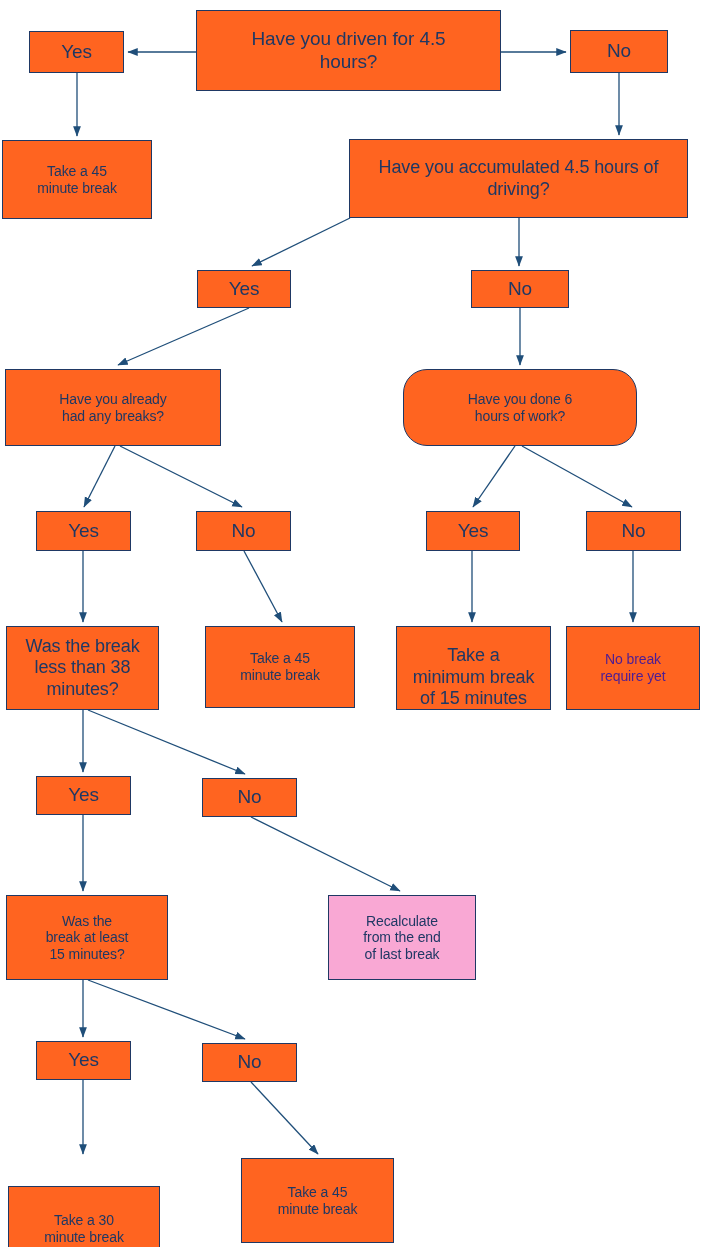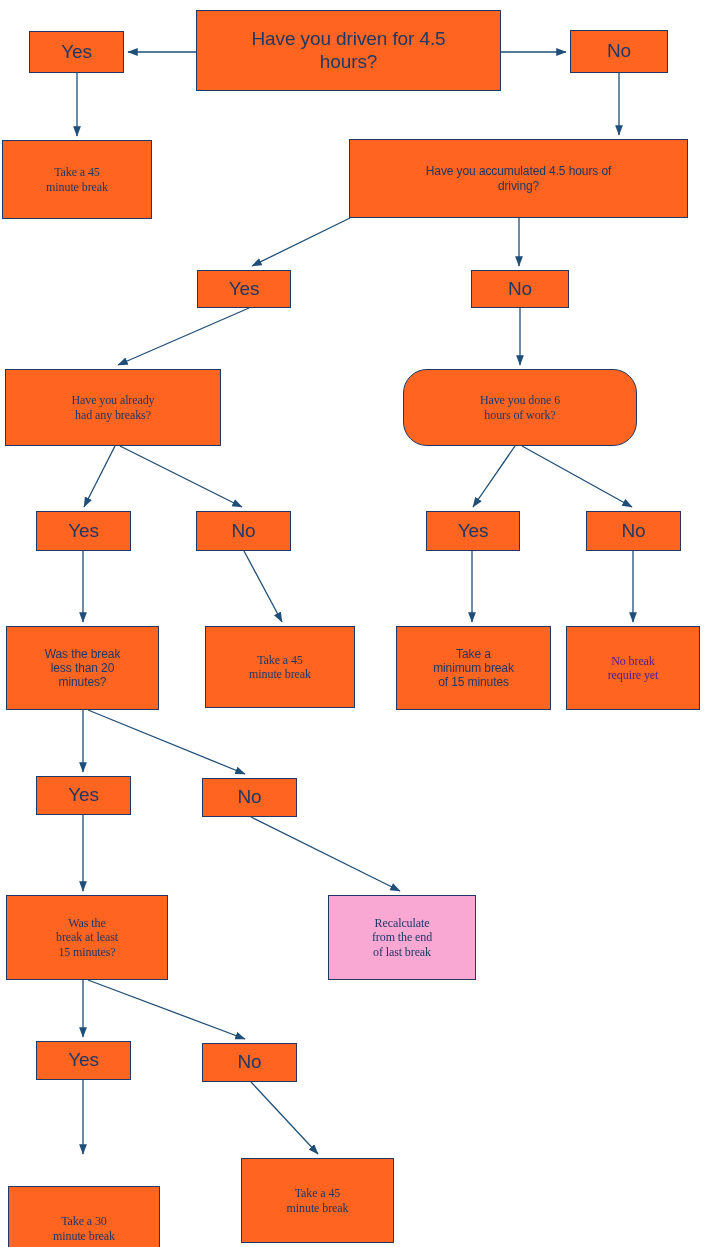--- a/index.html
+++ b/index.html
@@ -39,22 +39,22 @@
     letter-spacing: -0.1px;
     z-index: 2;
   }
   .node .label {
     display: block;
     width: 100%;
     padding: 0 3px;
     white-space: pre-line;
   }
   .sz-lg  { font-size: 19px; }
-  .sz-md  { font-size: 12px; font-family: Liberation Serif, serif; }
-  .sz-sm  { font-size: 12px; }
+  .sz-md  { font-size: 14px; }
+  .sz-sm  { font-size: 18px; }
 </style>
 </head>
 <body>
 
 <div id="canvas">
   <svg id="edges" viewBox="0 0 705 1247">
     <defs>
       <marker id="arrow" markerWidth="9" markerHeight="9" refX="7.5" refY="3" orient="auto" markerUnits="strokeWidth">
         <path d="M0,0 L8,3 L0,6 z" fill="#1F4E79"></path>
       </marker>
@@ -126,28 +126,28 @@
         <span class="label">No</span>
       </div>
       <div class="node sz-lg" style="left: 426px; top: 511px; width: 94px; height: 40px; background: rgb(255, 100, 32); border-color: rgb(31, 56, 100); color: rgb(31, 56, 100);">
         <span class="label">Yes</span>
       </div>
       <div class="node sz-lg" style="left: 586px; top: 511px; width: 95px; height: 40px; background: rgb(255, 100, 32); border-color: rgb(31, 56, 100); color: rgb(31, 56, 100);">
         <span class="label">No</span>
       </div>
       <div class="node sz-sm" style="left: 6px; top: 626px; width: 153px; height: 84px; background: rgb(255, 100, 32); border-color: rgb(31, 56, 100); color: rgb(31, 56, 100);">
         <span class="label">Was the break
-less than 20
+less than 38
 minutes?</span>
       </div>
       <div class="node sz-md" style="left: 205px; top: 626px; width: 150px; height: 82px; background: rgb(255, 100, 32); border-color: rgb(31, 56, 100); color: rgb(31, 56, 100);">
         <span class="label">Take a 45
 minute break</span>
       </div>
-      <div class="node sz-sm" style="left: 396px; top: 626px; width: 155px; height: 84px; background: rgb(255, 100, 32); border-color: rgb(31, 56, 100); color: rgb(31, 56, 100);">
+      <div class="node sz-sm" style="left: 396px; top: 626px; width: 155px; height: 84px; background: rgb(255, 100, 32); border-color: rgb(31, 56, 100); color: rgb(31, 56, 100); align-items: flex-end;">
         <span class="label">Take a
 minimum break
 of 15 minutes</span>
       </div>
       <div class="node sz-md" style="left: 566px; top: 626px; width: 134px; height: 84px; background: rgb(255, 100, 32); border-color: rgb(31, 56, 100); color: #4c1d95;">
         <span class="label">No break
 require yet</span>
       </div>
       <div class="node sz-lg" style="left: 36px; top: 776px; width: 95px; height: 39px; background: rgb(255, 100, 32); border-color: rgb(31, 56, 100); color: rgb(31, 56, 100);">
         <span class="label">Yes</span>

